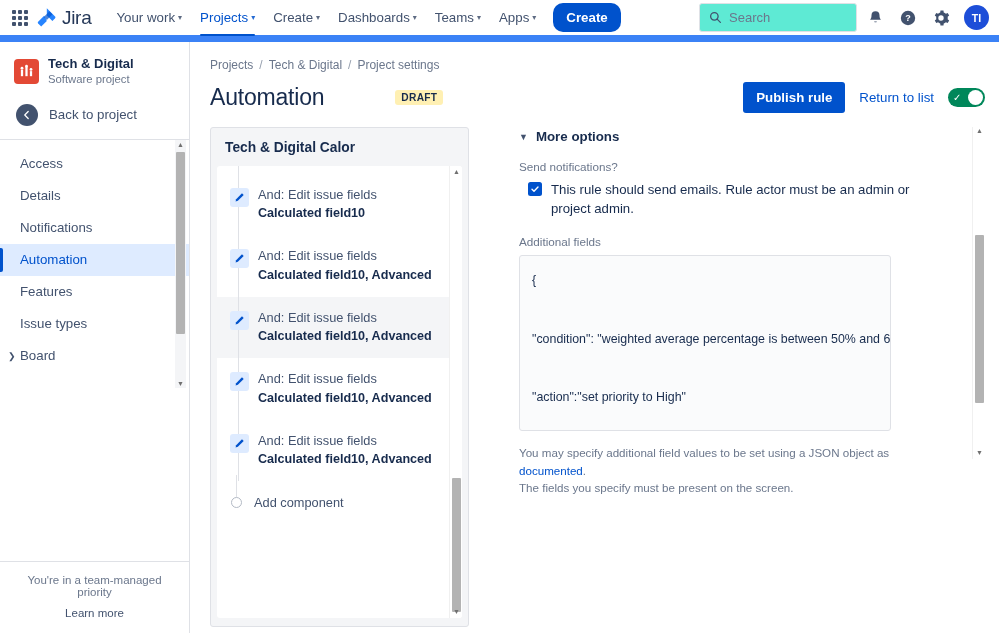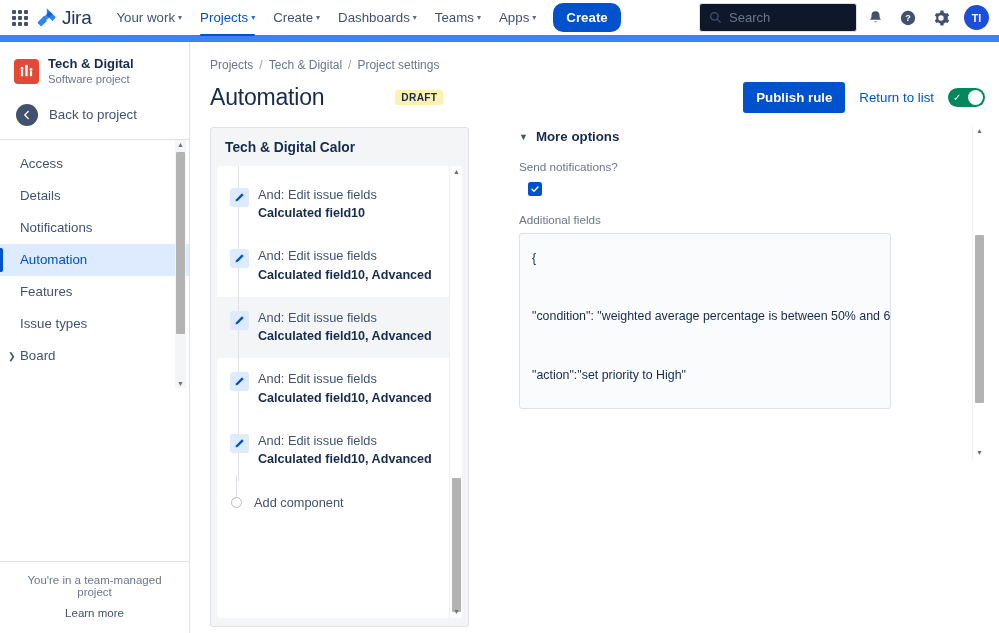--- a/index.html
+++ b/index.html
@@ -46,21 +46,21 @@
     font-size: 13.3px; font-weight: bold;
     padding: 7px 13px; border-radius: 10px;
     margin-left: 8px; cursor: pointer;
     font-family: "Liberation Sans", sans-serif;
   }
   .nav-right { margin-left: auto; display: flex; align-items: center; gap: 3px; }
   .searchbox {
     display: flex; align-items: center; gap: 7px;
     width: 158px; height: 29px;
     border: 1px solid #dfe1e6; border-radius: 3px;
-    padding: 0 9px; background: #0f172a; cursor: text;
+    padding: 0 9px; background: #5eead4; cursor: text;
   }
   .searchbox .ph { font-size: 13px; color: #6b778c; }
   .icon-btn {
     width: 30px; height: 30px; border-radius: 50%;
     display: flex; align-items: center; justify-content: center;
     cursor: pointer;
   }
   .avatar {
     width: 25px; height: 25px; border-radius: 50%;
     background: #1d4ed8; color: #fff;
@@ -432,21 +432,21 @@
       </div>
 
       <div class="sb-track" style="top:0; height:248px;">
         <div class="sb-arrow" style="top:1px;">▲</div>
         <div class="sb-thumb" style="top:12px; height:182px;"></div>
         <div class="sb-arrow" style="bottom:1px;">▼</div>
       </div>
     </div>
 
     <div class="side-footer">
-      <div class="l1">You're in a team-managed project</div>
+      <div class="l1">You're in a team-managed priority</div>
       <div class="l2">Learn more</div>
     </div>
   </div>
 
   <div class="main">
 
     <div class="crumbs">
       <a>Projects</a>
       <span class="sep">/</span>
       <a>Tech &amp; Digital</a>
@@ -557,32 +557,37 @@
         </div>
 
         <div class="field-label">Send notifications?</div>
 
         <div class="check-row">
           <div class="checkbox">
             <svg width="10" height="10" viewBox="0 0 16 16">
               <path d="M3.2 8.4 6.4 11.6 12.8 4.8" fill="none" stroke="#fff" stroke-width="2.2" stroke-linecap="round" stroke-linejoin="round"></path>
             </svg>
           </div>
+          <span class="check-text">This rule should send emails. Rule actor must be an admin or project admin.</span>
         </div>
 
         <div class="field-label">Additional fields</div>
 
         <textarea class="json-area" style="">{
 
 "condition": "weighted average percentage is between 50% and 69%",
 
 "action":"set priority to High"
 
 }</textarea>
 
+        <div class="help-text">
+          <span>You may specify additional field values to be set using a JSON object as </span><span class="lnk">documented</span><span>.</span>
+          <div>The fields you specify must be present on the screen.</div>
+        </div>
 
         
         <div class="pscroll-track" style="top:-2px; height:334px; right:0;">
           <div class="pscroll-arrow" style="top:2px;">▲</div>
           <div class="pscroll-thumb" style="top:110px; height:168px;"></div>
           <div class="pscroll-arrow" style="bottom:2px;">▼</div>
         </div>
       </div>
     </div>
   </div>

